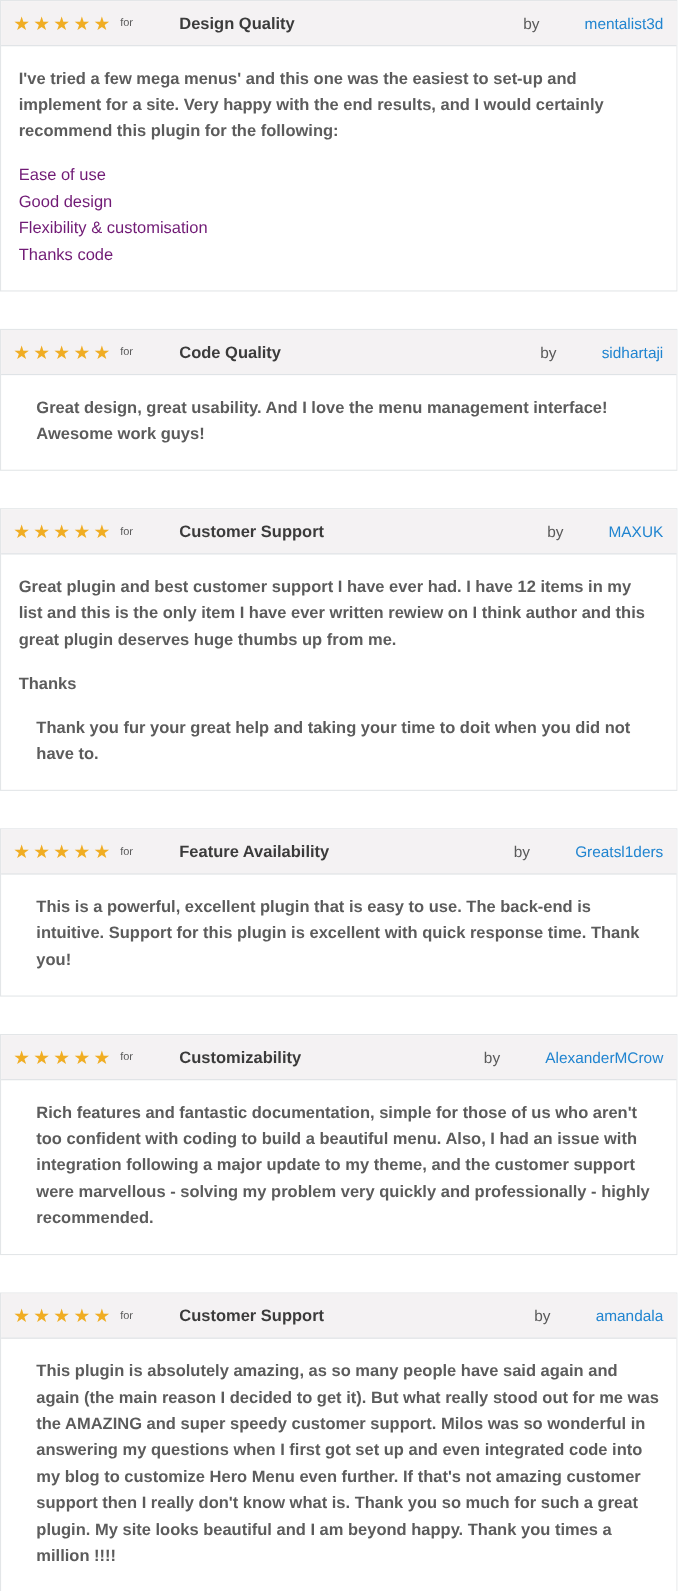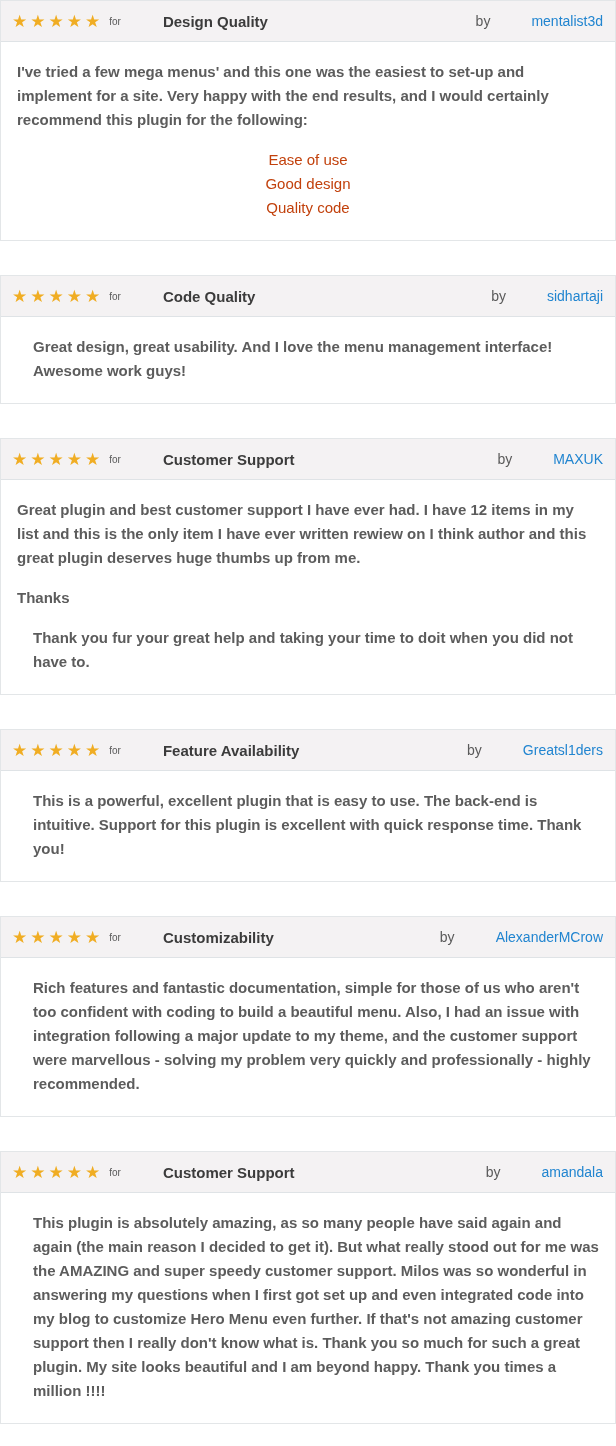--- a/index.html
+++ b/index.html
@@ -95,24 +95,23 @@
     font-size: 15px;
     line-height: 24px;
     font-weight: bold;
   }
   .review-body p:last-child {
     margin-bottom: 0;
     margin-left: 16px;
   }
   .review-body .tight-list {
     margin: 0;
-    color: #c2410c;
+    color: #701a75;
     font-size: 15px;
     line-height: 24px;
-    text-align: center;
   }
   .review-body .tight-list div {
     margin: 0;
   }
 </style>
 </head>
 <body>
 
 <div id="reviews-list">
     <div class="review-card">
@@ -131,21 +130,22 @@
         <div class="header-right">
           <span class="by-label">by</span>
           <a class="author-link">mentalist3d</a>
         </div>
       </div>
       <div class="review-body">
         <p>I've tried a few mega menus' and this one was the easiest to set-up and implement for a site. Very happy with the end results, and I would certainly recommend this plugin for the following:</p>
         <div class="tight-list">
           <div>Ease of use</div>
           <div>Good design</div>
-          <div>Quality code</div>
+          <div>Flexibility &amp; customisation</div>
+          <div>Thanks code</div>
         </div>
       </div>
     </div>
     <div class="review-card">
       <div class="review-header">
         <div class="header-left">
           <span class="stars">
             <span class="star">★</span>
             <span class="star">★</span>
             <span class="star">★</span>

